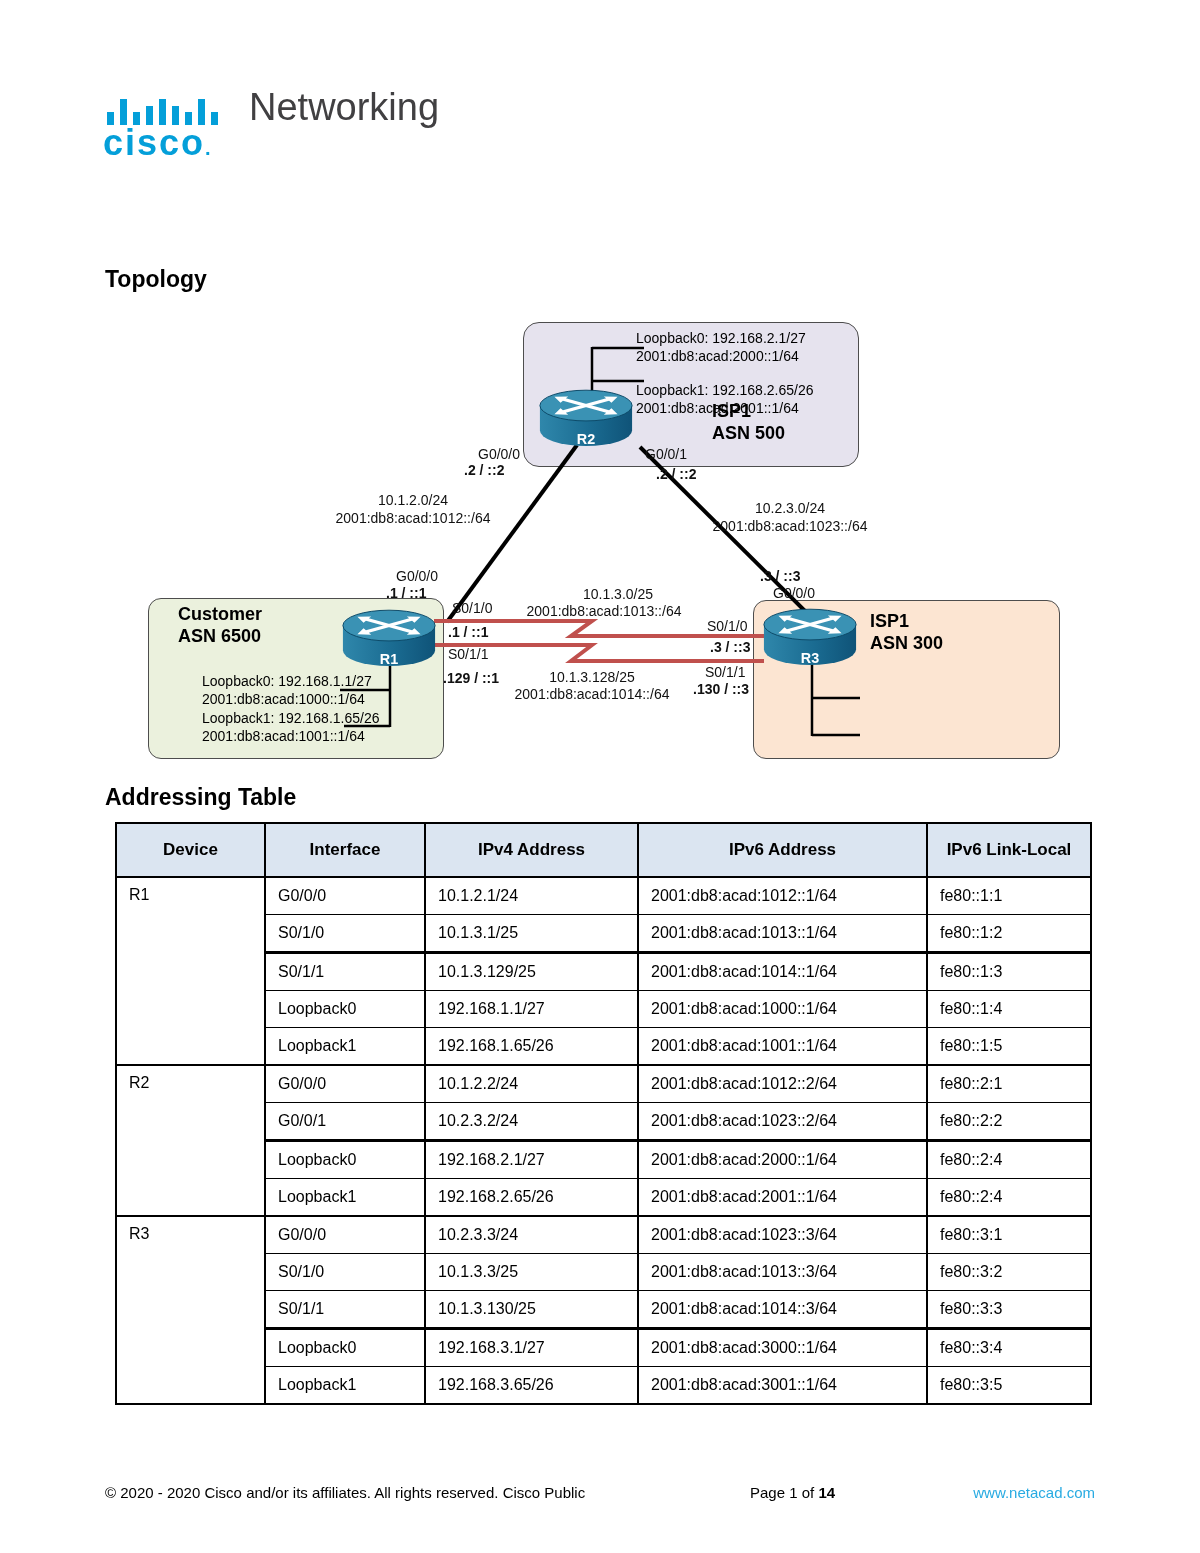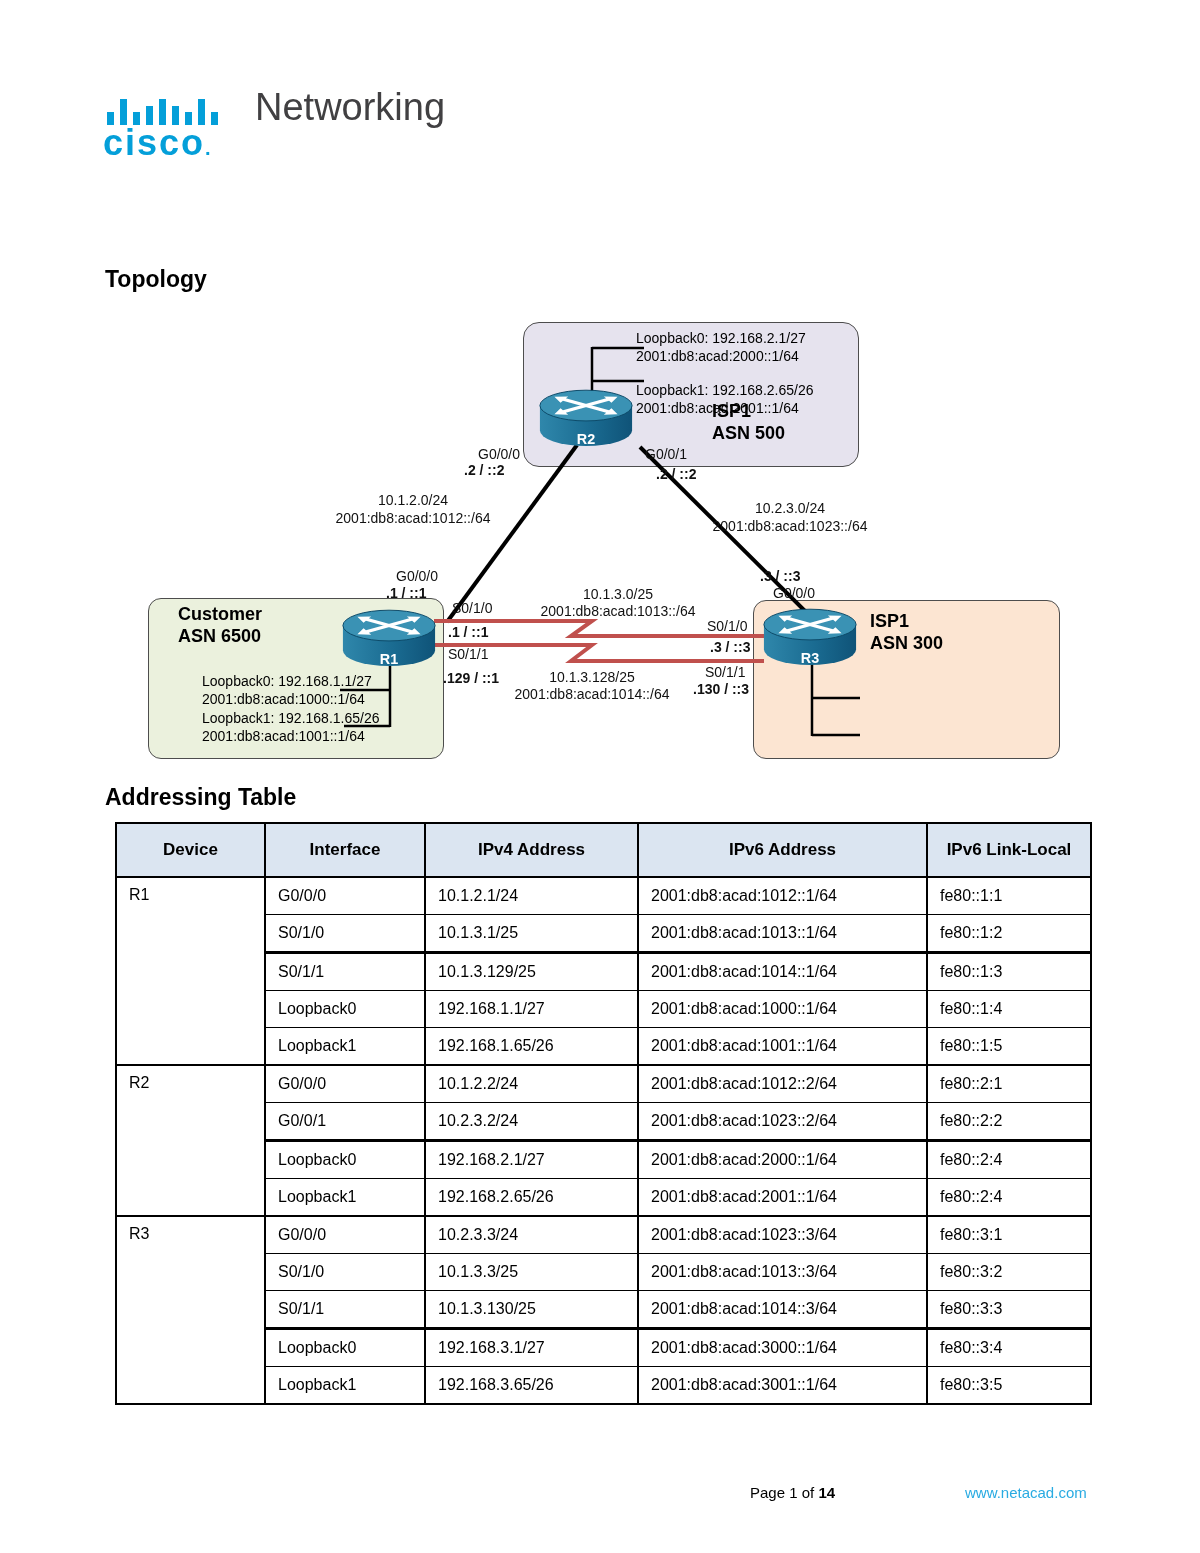--- a/index.html
+++ b/index.html
@@ -3,21 +3,21 @@
 <meta charset="utf-8">
 <style>
   html,body{margin:0;padding:0;background:#fff;}
   .page{position:relative;width:1200px;height:1553px;background:#fff;overflow:hidden;
         font-family:"Liberation Sans",sans-serif;color:#000;}
   
   .brand-bars{position:absolute;left:107px;top:95px;}
   .brand-word{position:absolute;left:103px;top:122px;font-size:36px;font-weight:700;
               letter-spacing:2px;color:#049fd9;}
   .brand-dot{font-size:20px;}
-  .brand-text{position:absolute;left:255px;top:84px;font-size:38px;line-height:47px;
+  .brand-text{position:absolute;left:249px;top:84px;font-size:38px;line-height:47px;
               color:#414042;font-weight:400;}
   
   .doc-title{position:absolute;left:105px;top:207px;font-size:29px;font-weight:700;white-space:nowrap;}
   .h2{position:absolute;font-size:23px;font-weight:700;white-space:nowrap;}
   
   .grp-box{position:absolute;border:1px solid #4d4d4d;border-radius:16px;}
   .boxtitle{position:absolute;font-size:18px;font-weight:700;line-height:22px;white-space:nowrap;}
   .lbgroup{position:absolute;font-size:14px;line-height:17.5px;white-space:nowrap;}
   .lbgroup div{height:17.5px;}
   .lbl{position:absolute;font-size:14px;white-space:nowrap;color:#111;}
@@ -34,21 +34,21 @@
                 text-align:center;border-bottom-width:2px;padding:0 2px;}
   table.addr td{height:36px;padding:0 4px 0 12px;text-align:left;vertical-align:middle;}
   table.addr td.dev{vertical-align:top;padding-top:8px;}
   table.addr tr.thick td{border-bottom-width:3px;}
   table.addr tr.grp td{border-top-width:2px;}
   col.c1{width:149px}col.c2{width:160px}col.c3{width:213px}col.c4{width:289px}col.c5{width:164px}
   
   .footer-left{position:absolute;left:105px;top:1484px;font-size:15px;}
   .footer-page{position:absolute;left:750px;top:1484px;font-size:15px;}
   .footer-page .tot{font-weight:700;}
-  .footer-site{position:absolute;left:965px;top:1484px;width:130px;text-align:left;
+  .footer-site{position:absolute;left:965px;top:1484px;width:130px;text-align:right;
                font-size:15px;color:#29abe2;text-decoration:none;}
 </style>
 </head>
 <body>
 
 <div class="page">
 
   <svg class="brand-bars" width="125" height="30" viewBox="0 0 125 30">
     <g fill="#049fd9">
       <rect x="0" y="17" width="7" height="13"></rect>
@@ -183,21 +183,21 @@
   <div class="lbl ctr" style="left:413px;top:510px">2001:db8:acad:1012::/64</div>
   <div class="lbl ctr" style="left:790px;top:500px">10.2.3.0/24</div>
   <div class="lbl ctr" style="left:790px;top:518px">2001:db8:acad:1023::/64</div>
 
   <div class="lbl" style="left:396px;top:568px">G0/0/0</div>
   <div class="lbl b" style="left:386px;top:585px">.1 / ::1</div>
   <div class="lbl b" style="left:760px;top:568px">.3 / ::3</div>
   <div class="lbl" style="left:773px;top:585px">G0/0/0</div>
 
   <div class="lbl ctr" style="left:618px;top:586px">10.1.3.0/25</div>
-  <div class="lbl ctr" style="left:618px;top:603px">2001:db8:acad:1013::/64</div>
+  <div class="lbl ctr" style="left:604px;top:603px">2001:db8:acad:1013::/64</div>
   <div class="lbl ctr" style="left:592px;top:669px">10.1.3.128/25</div>
   <div class="lbl ctr" style="left:592px;top:686px">2001:db8:acad:1014::/64</div>
 
   <div class="lbl" style="left:452px;top:600px">S0/1/0</div>
   <div class="lbl b" style="left:448px;top:624px">.1 / ::1</div>
   <div class="lbl" style="left:448px;top:646px">S0/1/1</div>
   <div class="lbl b" style="left:443px;top:670px">.129 / ::1</div>
 
   <div class="lbl" style="left:707px;top:618px">S0/1/0</div>
   <div class="lbl b" style="left:710px;top:639px">.3 / ::3</div>
@@ -305,16 +305,17 @@
     </tr>
     <tr>
       <td>Loopback1</td>
       <td>192.168.3.65/26</td>
       <td>2001:db8:acad:3001::1/64</td>
       <td>fe80::3:5</td>
     </tr>
   </tbody>
     </table>
 
+  <div class="footer-left">© 2020 - 2020 Cisco and/or its affiliates. All rights reserved. Cisco Public</div>
   <div class="footer-page"><span>Page 1 of </span><span class="tot">14</span></div>
   <a class="footer-site" href="#">www.netacad.com</a>
 
 </div>
 
 </body></html>

